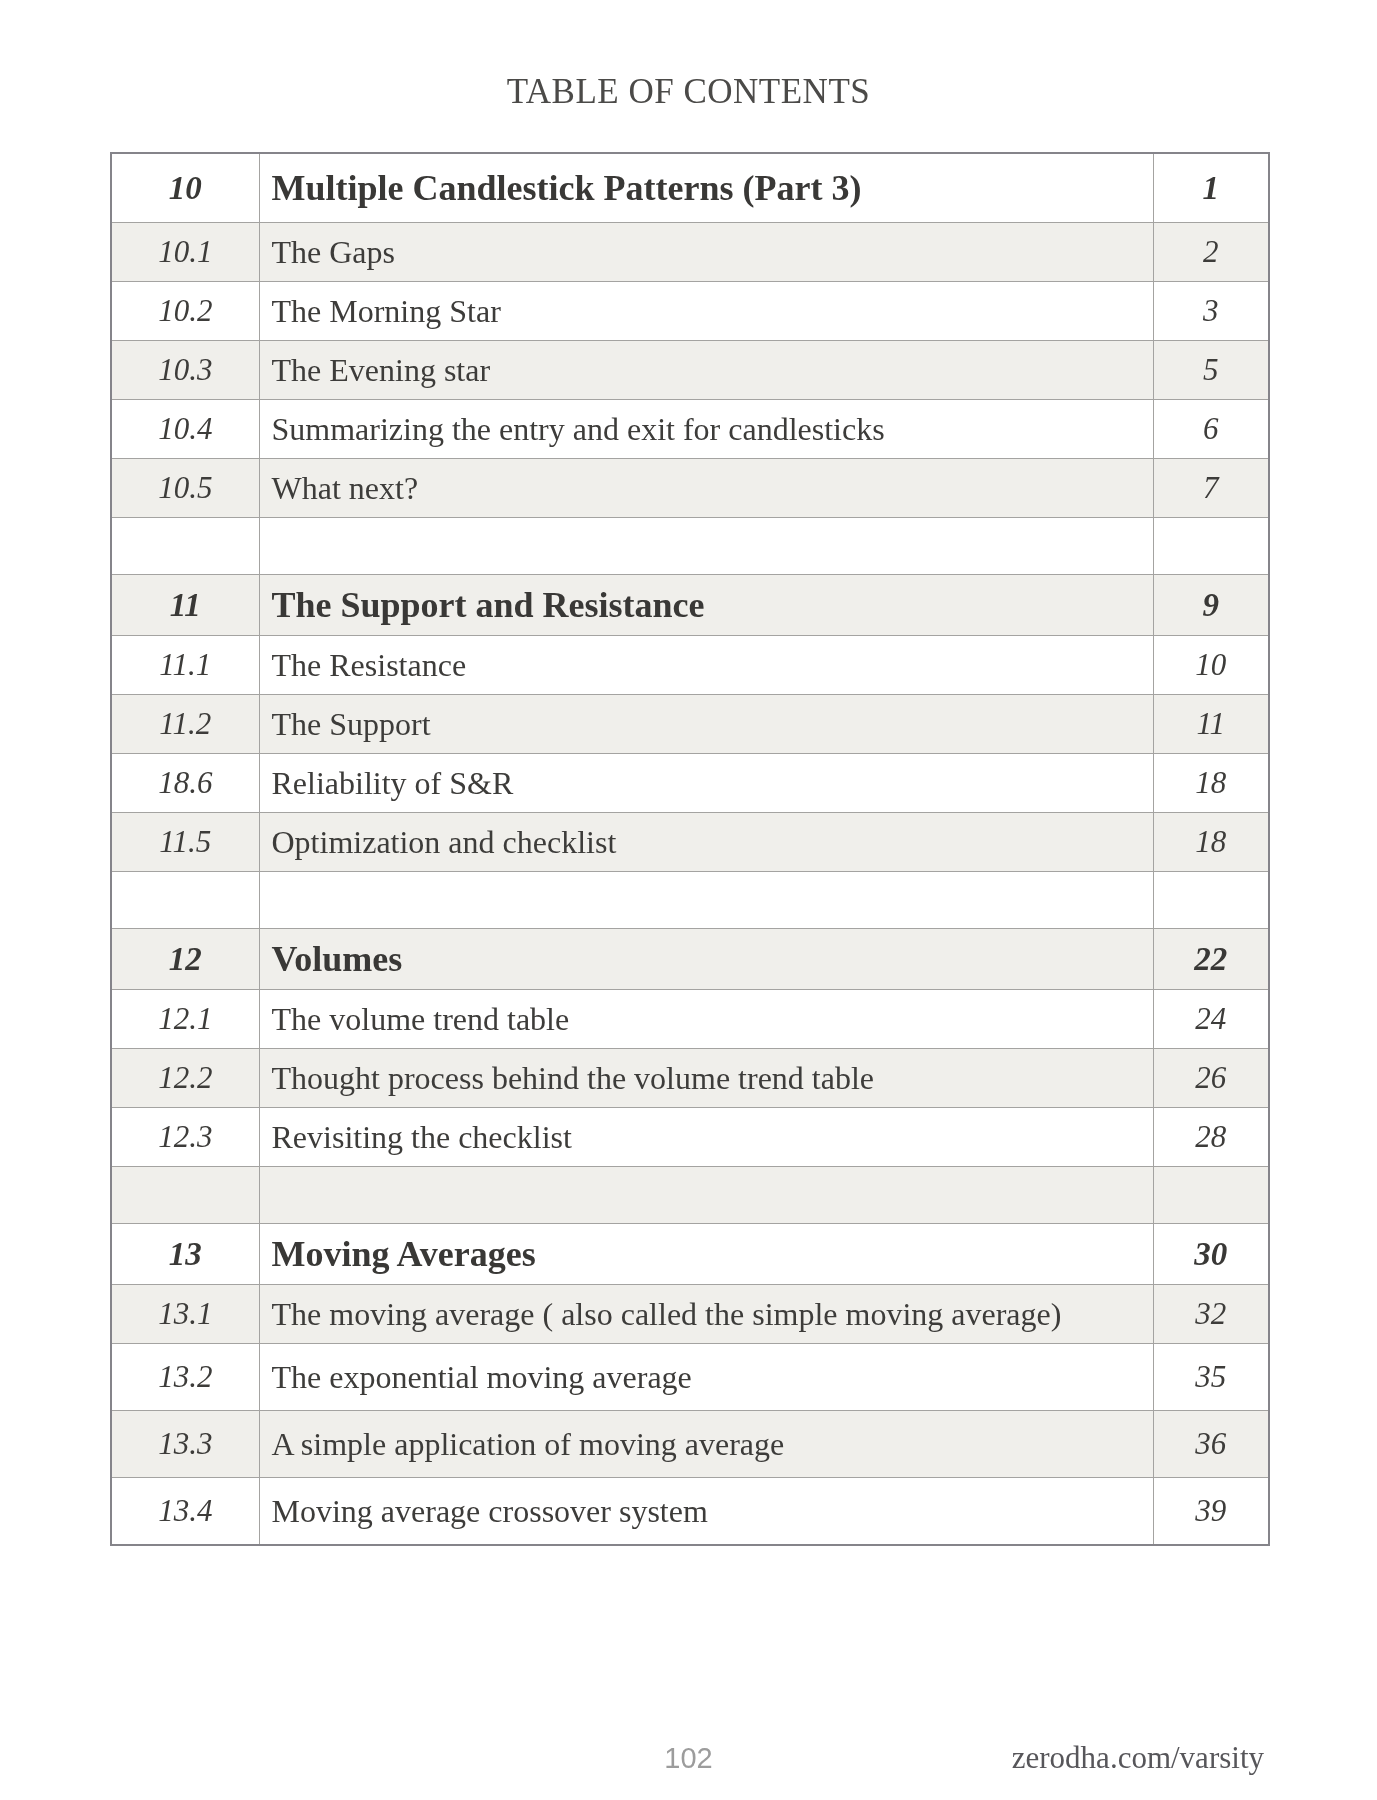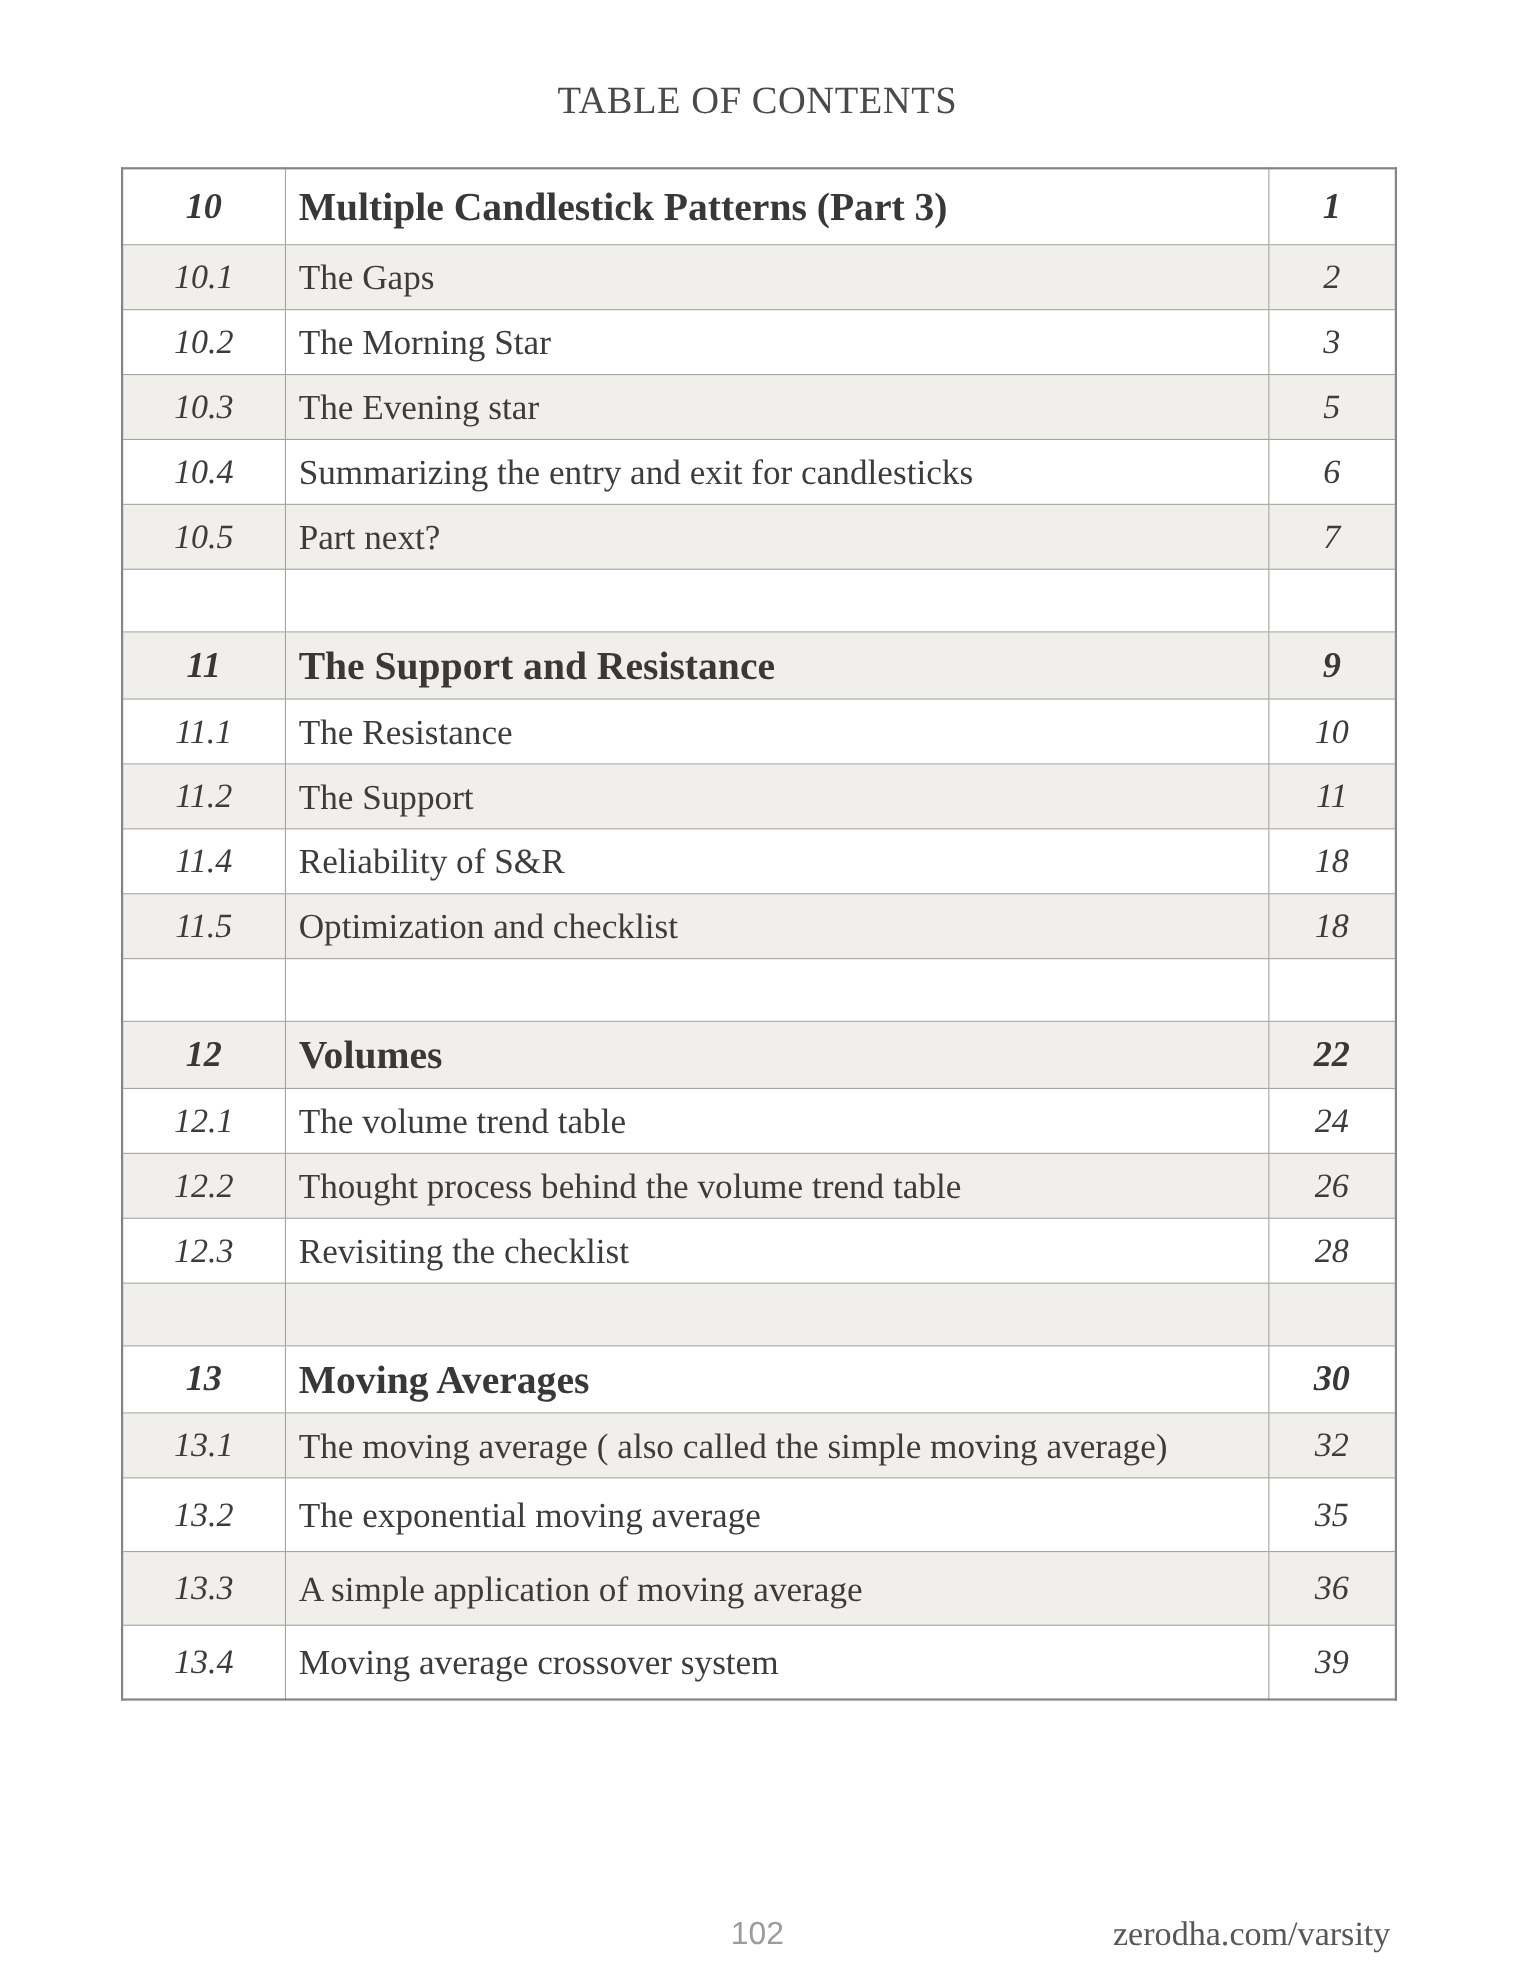--- a/index.html
+++ b/index.html
@@ -113,21 +113,21 @@
           <td class="col-title">The Evening star</td>
           <td class="col-page">5</td>
         </tr>
         <tr class="section">
           <td class="col-num">10.4</td>
           <td class="col-title">Summarizing the entry and exit for candlesticks</td>
           <td class="col-page">6</td>
         </tr>
         <tr class="section">
           <td class="col-num">10.5</td>
-          <td class="col-title">Part next?</td>
+          <td class="col-title">What next?</td>
           <td class="col-page">7</td>
         </tr>
         <tr class="spacer">
           <td class="col-num"></td>
           <td class="col-title"></td>
           <td class="col-page"></td>
         </tr>
         <tr class="chapter">
           <td class="col-num">11</td>
           <td class="col-title">The Support and Resistance</td>
@@ -137,21 +137,21 @@
           <td class="col-num">11.1</td>
           <td class="col-title">The Resistance</td>
           <td class="col-page">10</td>
         </tr>
         <tr class="section">
           <td class="col-num">11.2</td>
           <td class="col-title">The Support</td>
           <td class="col-page">11</td>
         </tr>
         <tr class="section">
-          <td class="col-num">11.4</td>
+          <td class="col-num">18.6</td>
           <td class="col-title">Reliability of S&amp;R</td>
           <td class="col-page">18</td>
         </tr>
         <tr class="section">
           <td class="col-num">11.5</td>
           <td class="col-title">Optimization and checklist</td>
           <td class="col-page">18</td>
         </tr>
         <tr class="spacer">
           <td class="col-num"></td>

